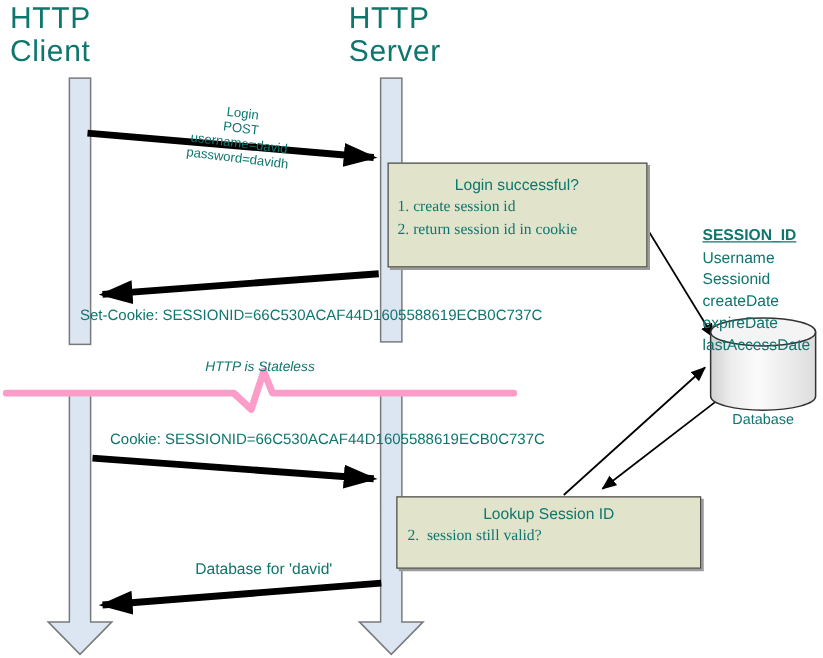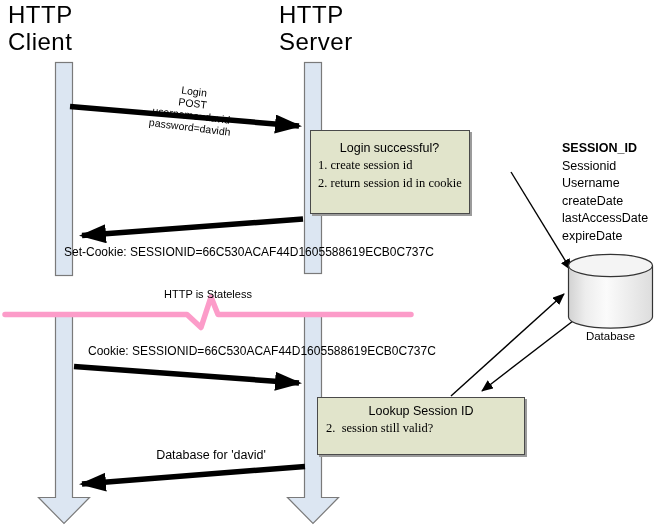--- a/index.html
+++ b/index.html
@@ -1,39 +1,39 @@
 <!DOCTYPE html>
 <html style="--lifeline_fill: #dce6f2; --lifeline_border: #7a7a7a; --note_fill: #e1e4cb; --note_border: #4a4a4a; --stateless_pink: #fc9cc9; --arrow_black: #000000; --db_stroke: #333333;"><head>
 <meta charset="utf-8">
 <style>
   html,body{margin:0;padding:0;background:#ffffff;}
   #canvas{
     position:relative;width:658px;height:526px;overflow:hidden;
-    font-family:"Liberation Sans","DejaVu Sans",sans-serif;color:#000000;background:#fff;border-radius:11px;
+    font-family:"Liberation Sans","DejaVu Sans",sans-serif;color:#0f766e;background:#fff;border-radius:11px;
   }
   #diagram-svg{position:absolute;left:0;top:0;z-index:1;}
   .txt{position:absolute;z-index:2;}
   .actor-title{font-size:24px;line-height:27px;letter-spacing:.5px;white-space:pre-line;}
   #client-title{left:8px;top:1px;}
   #server-title{left:279px;top:1px;}
   #login-msg{left:133px;top:85px;width:118px;text-align:center;font-size:10.5px;line-height:12px;
     transform:rotate(7deg);white-space:pre-line;}
   .msg-label{font-size:12px;white-space:pre;}
   #setcookie-label{left:64px;top:245px;}
   #cookie-label{left:88px;top:344px;}
   #content-label{left:140px;top:448px;width:142px;text-align:center;font-size:12.5px;}
-  #stateless-label{left:158px;top:288px;width:100px;text-align:center;font-size:11px;}
+  #stateless-label{left:158px;top:288px;width:100px;text-align:center;font-size:11px;font-style:italic;}
   .note{position:absolute;z-index:2;background:var(--note_fill,#e1e4cb);
     border:1px solid var(--note_border,#4a4a4a);box-shadow:2px 2px 0 #9b9b9b;box-sizing:border-box;}
-  #login-note{left:310px;top:130px;width:160px;height:84px;padding:9px 0 0 7px;}
-  #lookup-note{left:317px;top:397px;width:208px;height:58px;padding:5px 0 0 8px;}
+  #login-note{left:310px;top:130px;width:208px;height:84px;padding:9px 0 0 7px;}
+  #lookup-note{left:317px;top:397px;width:244px;height:58px;padding:5px 0 0 8px;}
   .note-title{text-align:center;font-size:12.5px;line-height:16px;margin-right:8px;}
   .note-line{font-size:12.5px;line-height:18px;white-space:pre-wrap;font-family:Liberation Serif, serif;}
   #session-block{left:562px;top:140px;}
-  .session-title{font-weight:bold;font-size:12.5px;line-height:16px;margin-bottom:2px;}
+  .session-title{font-weight:bold;text-decoration:underline;font-size:12.5px;line-height:16px;margin-bottom:2px;margin-top:40px;}
   .session-field{font-size:12.5px;line-height:17.4px;}
   #database-label{left:566px;top:330px;width:89px;text-align:center;font-size:11.5px;}
 </style>
 </head>
 <body>
 
 <div id="canvas">
 
   <svg id="diagram-svg" width="658" height="526" viewBox="0 0 658 526">
     <defs>
@@ -101,21 +101,21 @@
     <div class="note-line">2. return session id in cookie</div>
   </div>
 
   <div class="note" id="lookup-note">
     <div class="note-title">Lookup Session ID</div>
     <div class="note-line">2.  session still valid?</div>
   </div>
 
   <div class="txt" id="session-block">
     <div class="session-title">SESSION_ID</div>
+    <div class="session-field">Username</div>
     <div class="session-field">Sessionid</div>
-    <div class="session-field">Username</div>
     <div class="session-field">createDate</div>
+    <div class="session-field">expireDate</div>
     <div class="session-field">lastAccessDate</div>
-    <div class="session-field">expireDate</div>
   </div>
 
   <div class="txt" id="database-label">Database</div>
 </div>
 
 </body></html>

